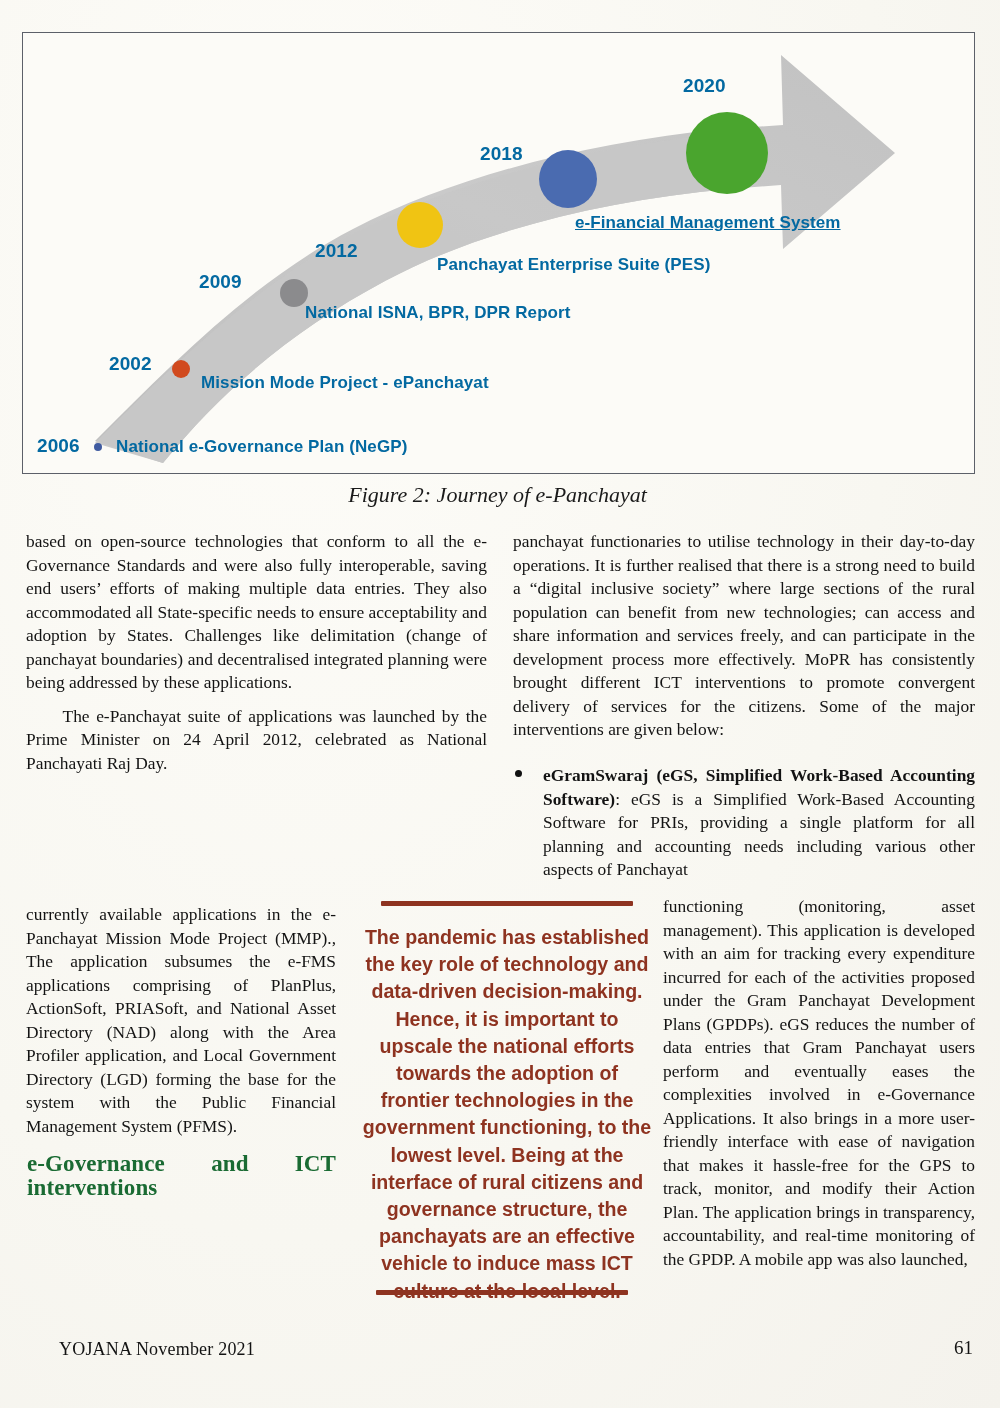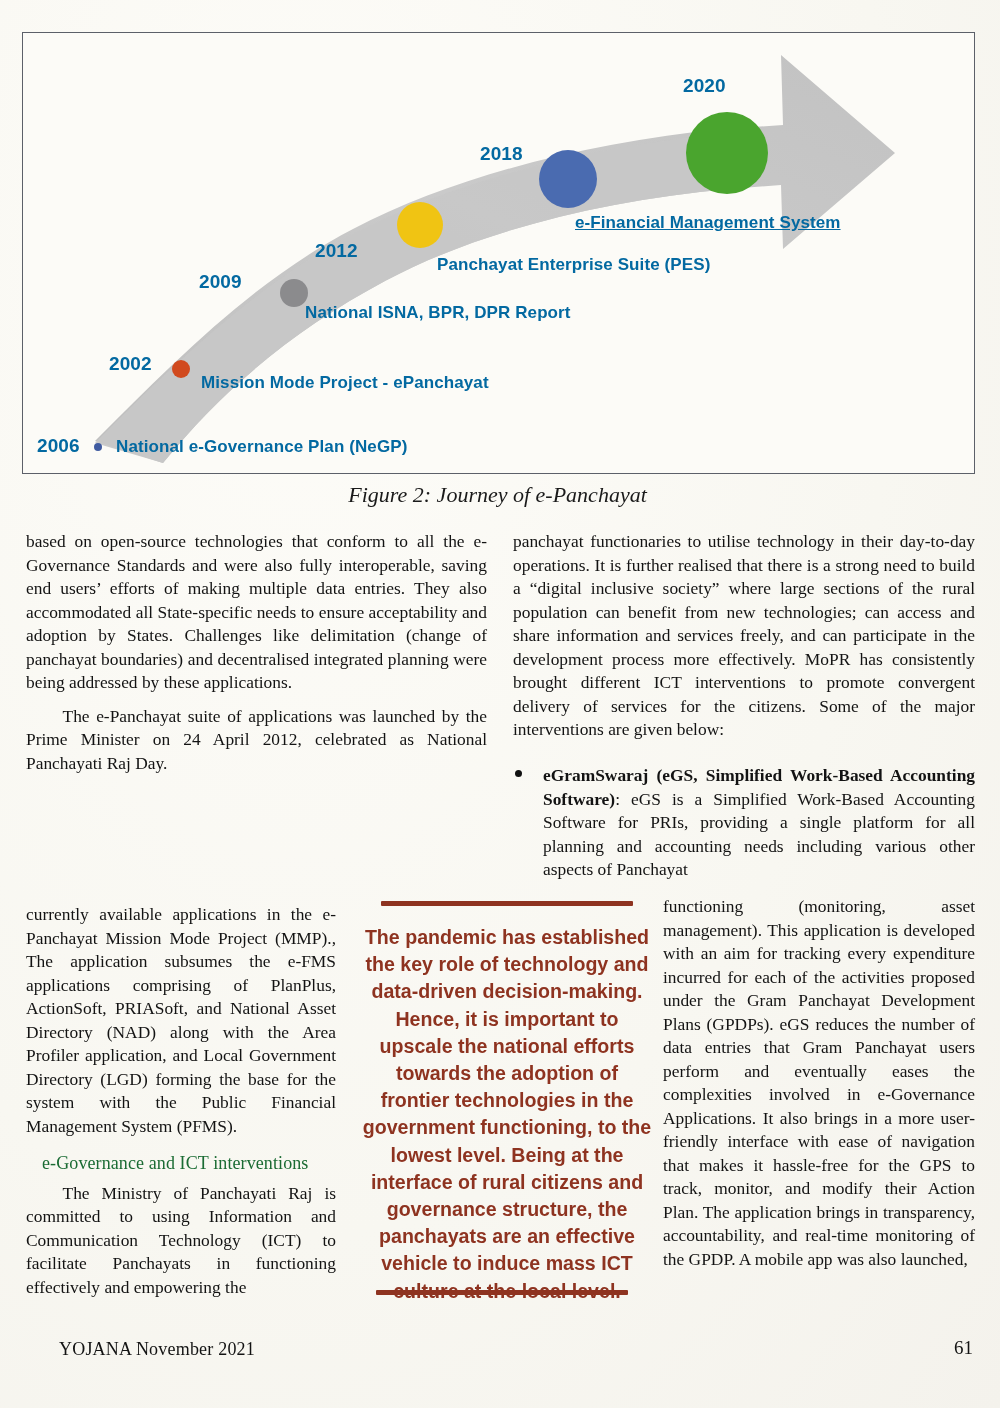--- a/index.html
+++ b/index.html
@@ -68,23 +68,23 @@
     font-size:17.4px;line-height:23.5px;text-align:justify;
     padding-left:30px;box-sizing:border-box;
   }
   .bullet-dot{
     position:absolute;left:2px;top:6px;width:7px;height:7px;
     border-radius:50%;background:#111;
   }
   .bullet-item b{font-weight:bold;}
 
   h2.section-head{
-    margin:14px 0 6px 16px;
-    font-size:18px;
-    font-weight:normal;
+    margin:14px 0 6px 1px;
+    font-size:23px;
+    font-weight:bold;
     color:#1a6b33;
     font-family:"Liberation Serif",serif;
     letter-spacing:.1px;
   }
 
   
   #pull-quote{
     position:absolute;left:362px;top:893px;width:290px;height:412px;
   }
   .pq-rule{
@@ -187,21 +187,20 @@
   </div>
 
   <div class="bullet-item">
     <span class="bullet-dot"></span>
     <b>eGramSwaraj (eGS, Simplified Work-Based Accounting Software)</b><span>: eGS is a Simplified Work-Based Accounting Software for PRIs, providing a single platform for all planning and accounting needs including various other aspects of Panchayat</span>
   </div>
 
   <div class="col" id="col-left-bottom">
     <p class="noindent">currently available applications in the e-Panchayat Mission Mode Project (MMP)., The application subsumes the e-FMS applications comprising of PlanPlus, ActionSoft, PRIASoft, and National Asset Directory (NAD) along with the Area Profiler application, and Local Government Directory (LGD) forming the base for the system with the Public Financial Management System (PFMS).</p>
     <h2 class="section-head">e-Governance and ICT interventions</h2>
-    <p>The Ministry of Panchayati Raj is committed to using Information and Communication Technology (ICT) to facilitate Panchayats in functioning effectively and empowering the</p>
   </div>
 
   <div class="col" id="col-right-bottom">
     <p class="noindent">functioning (monitoring, asset management). This application is developed with an aim for tracking every expenditure incurred for each of the activities proposed under the Gram Panchayat Development Plans (GPDPs). eGS reduces the number of data entries that Gram Panchayat users perform and eventually eases the complexities involved in e-Governance Applications. It also brings in a more user-friendly interface with ease of navigation that makes it hassle-free for the GPS to track, monitor, and modify their Action Plan. The application brings in transparency, accountability, and real-time monitoring of the GPDP. A mobile app was also launched,</p>
   </div>
 
   <div id="pull-quote">
     <div class="pq-rule" id="pq-rule-top"></div>
     <div class="pq-text">The pandemic has established the key role of technology and data-driven decision-making. Hence, it is important to upscale the national efforts towards the adoption of frontier technologies in the government functioning, to the lowest level. Being at the interface of rural citizens and governance structure, the panchayats are an effective vehicle to induce mass ICT culture at the local level.</div>
     <div class="pq-rule" id="pq-rule-bottom"></div>

